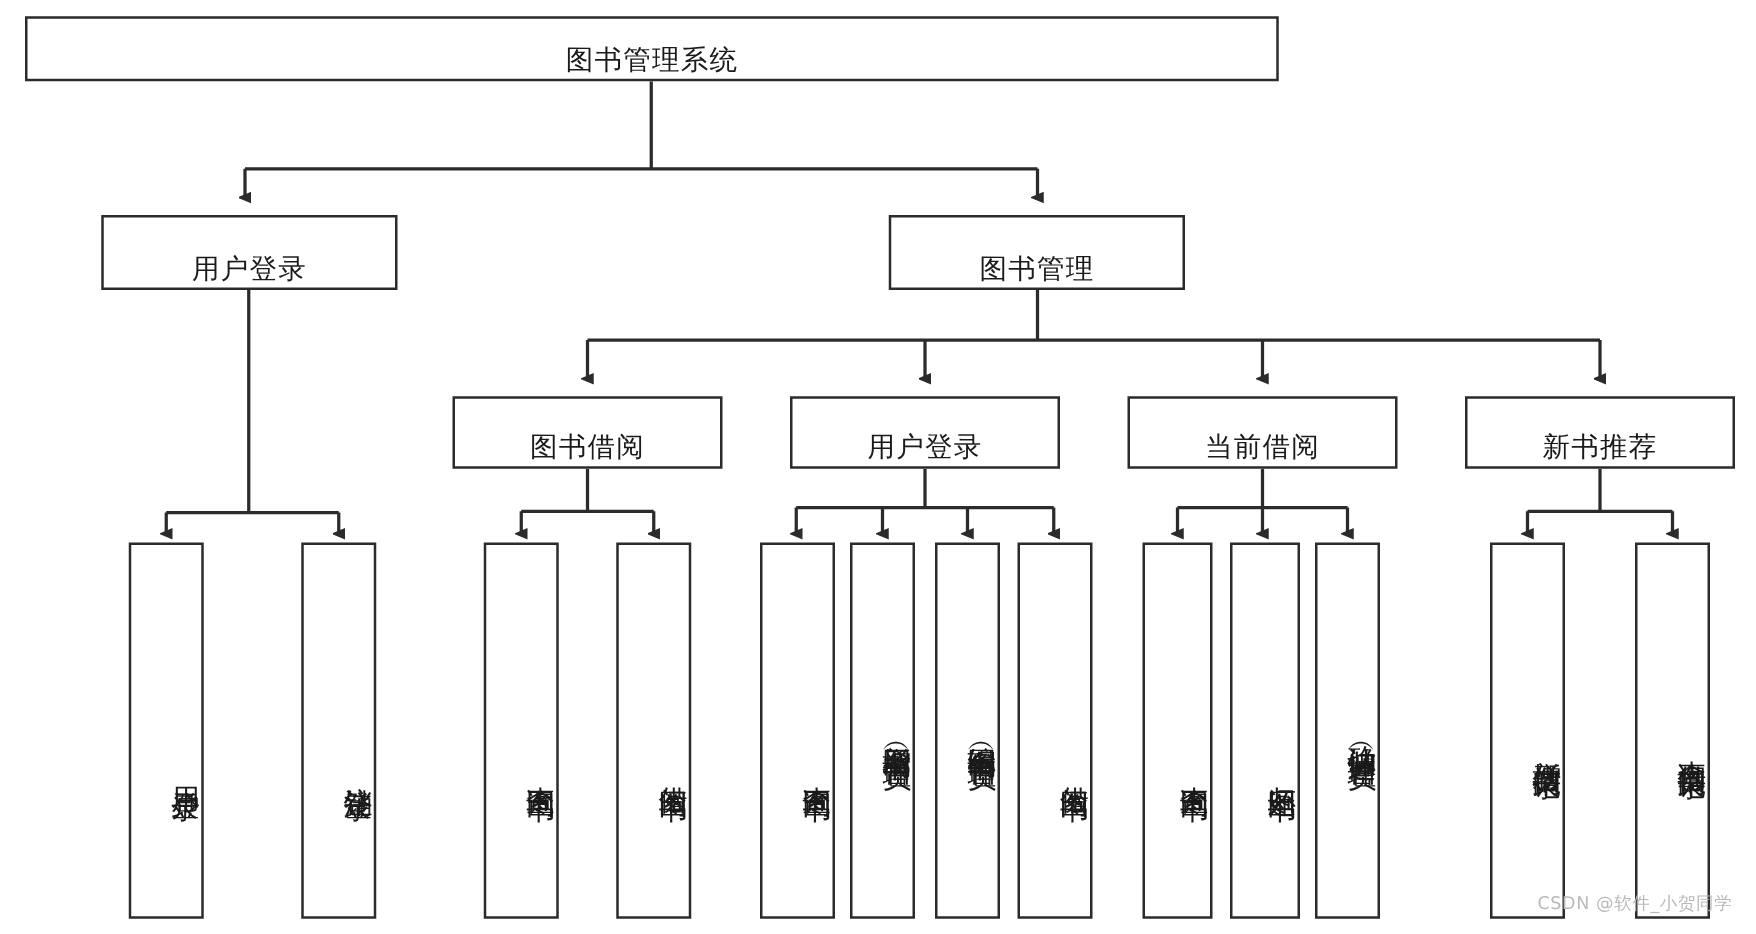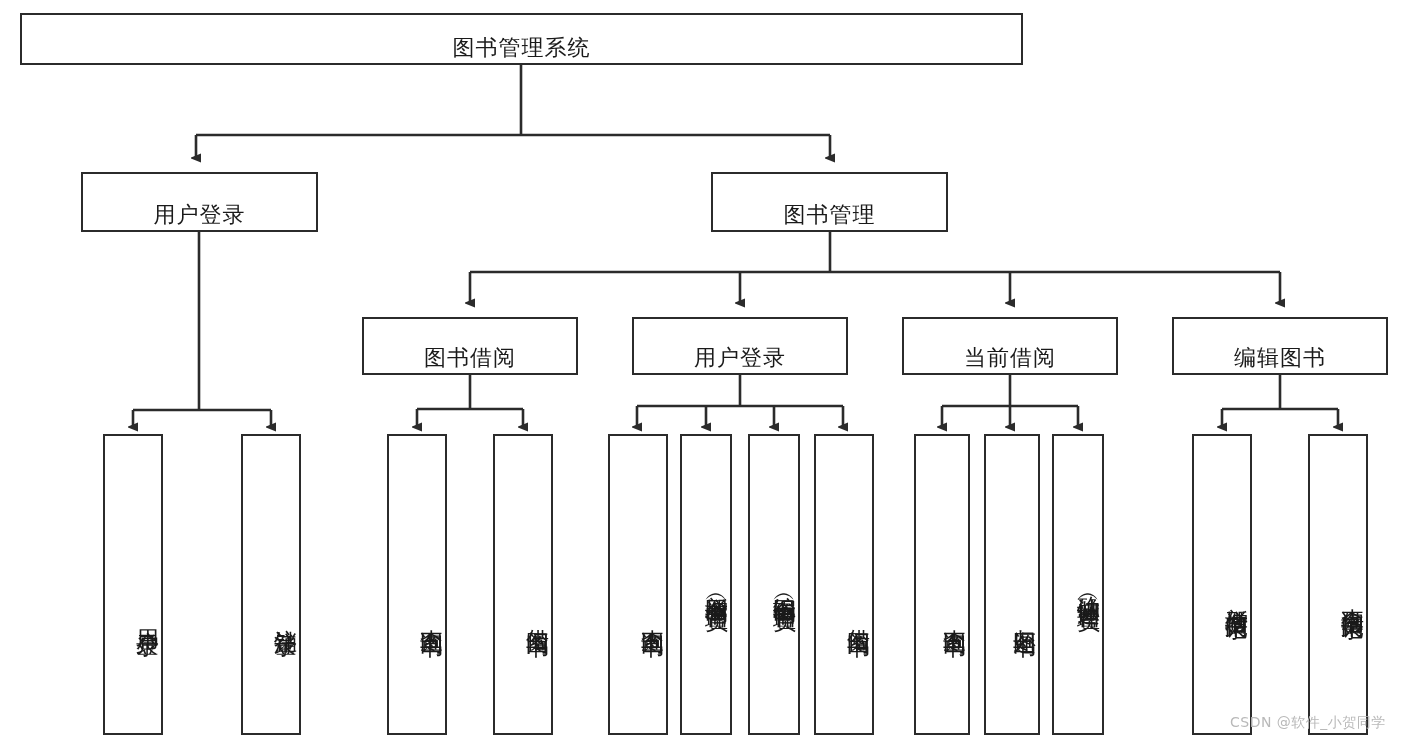--- a/index.html
+++ b/index.html
@@ -137,21 +137,21 @@
   <div class="node horiz" style="left:362px; top:317px; width:216px; height:58px;">
     <span class="node-label">图书借阅</span>
   </div>
   <div class="node horiz" style="left:632px; top:317px; width:216px; height:58px;">
     <span class="node-label">用户登录</span>
   </div>
   <div class="node horiz" style="left:902px; top:317px; width:216px; height:58px;">
     <span class="node-label">当前借阅</span>
   </div>
   <div class="node horiz" style="left:1172px; top:317px; width:216px; height:58px;">
-    <span class="node-label">编辑图书</span>
+    <span class="node-label">新书推荐</span>
   </div>
 
   <div class="node vert" style="left:103px; top:434px; width:60px; height:301px; padding-top:60px;">
     <span class="node-label">用户登录</span>
   </div>
   <div class="node vert" style="left:241px; top:434px; width:60px; height:301px; padding-top:60px;">
     <span class="node-label">注销登录</span>
   </div>
 
   <div class="node vert" style="left:387px; top:434px; width:60px; height:301px; padding-top:60px;">

